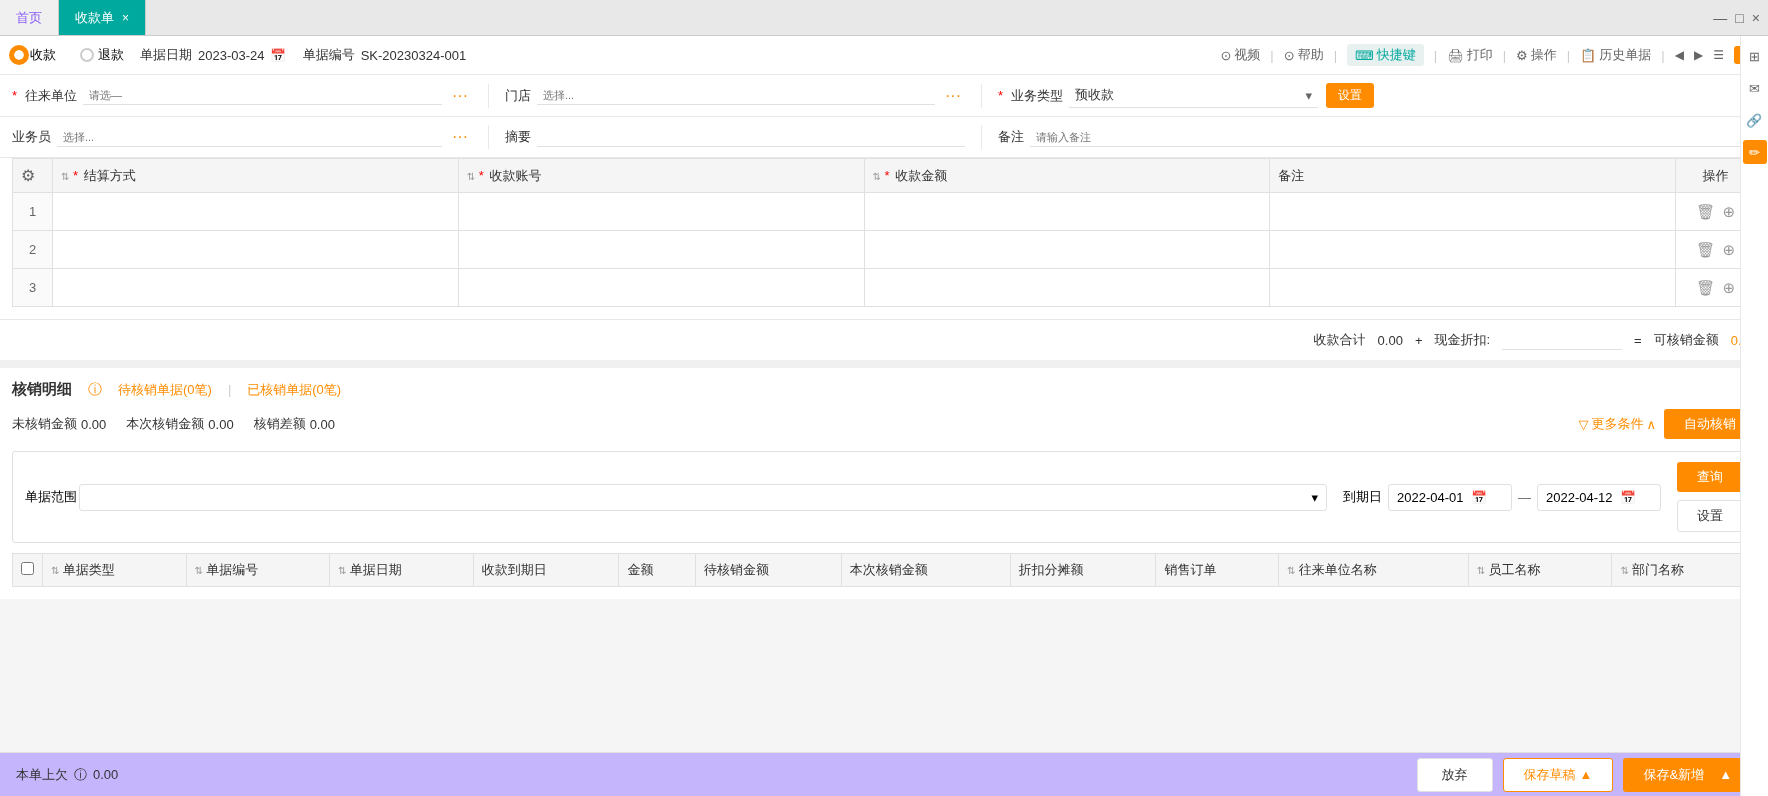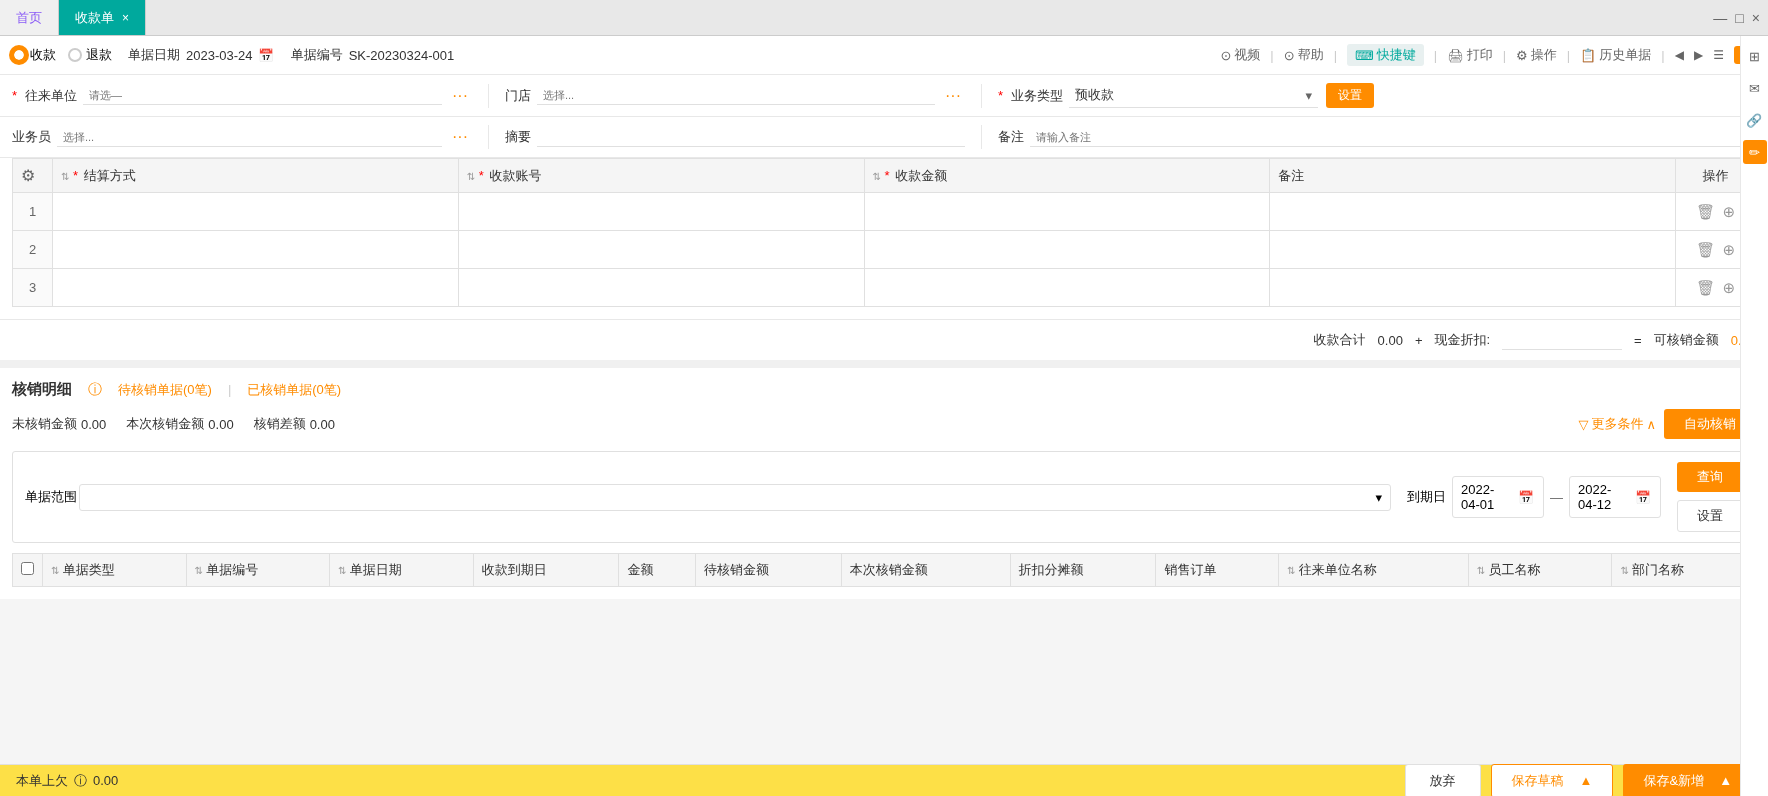--- a/index.html
+++ b/index.html
@@ -21,21 +21,21 @@
     .tab-bar-btn { cursor: pointer; color: #666; font-size: 14px; }
 
     
     .main-container { background: #fff; margin: 0; }
 
     
     .toolbar-row {
       display: flex; align-items: center; padding: 8px 12px; background: #fff;
       border-bottom: 1px solid #e8e8e8; gap: 16px; flex-wrap: wrap;
     }
-    .radio-group { display: flex; align-items: center; gap: 12px; }
+    .radio-group { display: flex; align-items: center; gap: 24px; }
     .radio-item { display: flex; align-items: center; gap: 4px; cursor: pointer; }
     .radio-dot { width: 14px; height: 14px; border-radius: 50%; border: 2px solid #ccc; }
     .radio-dot.active { border-color: #ff8c00; background: #ff8c00; box-shadow: 0 0 0 3px #fff inset, 0 0 0 3px #ff8c00; }
     .radio-dot.active::after { content: ''; display: block; width: 6px; height: 6px; background: #fff; border-radius: 50%; margin: 2px; }
     .field-row { display: flex; align-items: center; gap: 6px; }
     .field-label { color: #333; white-space: nowrap; }
     .field-value { color: #333; font-weight: 500; }
     .calendar-icon { color: #ff8c00; cursor: pointer; }
     .toolbar-actions { margin-left: auto; display: flex; align-items: center; gap: 10px; }
     .action-link { color: #666; cursor: pointer; display: flex; align-items: center; gap: 3px; font-size: 12px; }
@@ -120,21 +120,21 @@
     }
     .filter-field { display: flex; align-items: center; gap: 2px; flex: 1; text-align: right; }
     .filter-select {
       flex: 1; border: 1px solid #e0e0e0; border-radius: 3px; padding: 5px 8px;
       display: flex; align-items: center; justify-content: space-between; cursor: pointer;
       background: #fff;
     }
     .date-field { display: flex; align-items: center; gap: 6px; }
     .date-input {
       border: 1px solid #e0e0e0; border-radius: 3px; padding: 5px 8px;
-      width: 92px; font-size: 13px; display: flex; align-items: center; gap: 8px;
+      width: 124px; font-size: 13px; display: flex; align-items: center; gap: 8px;
     }
     .date-dash { color: #666; }
     .cal-icon { color: #ff8c00; cursor: pointer; }
     .more-filter { color: #ff8c00; cursor: pointer; font-size: 13px; display: flex; align-items: center; gap: 3px; }
     .btn-query {
       background: #ff8c00; color: #fff; border: none; border-radius: 3px;
       padding: 6px 20px; cursor: pointer; font-size: 13px;
     }
     .btn-white {
       background: #fff; color: #333; border: 1px solid #e0e0e0; border-radius: 3px;
@@ -145,34 +145,34 @@
     .detail-table { width: 100%; border-collapse: collapse; border: 1px solid #e0e0e0; }
     .detail-table th {
       background: #f5f5f5; border: 1px solid #e0e0e0; padding: 7px 8px;
       text-align: left; font-weight: 500; color: #333; white-space: nowrap; font-size: 12px;
     }
     .sort-icon { color: #999; font-size: 10px; }
     .check-col { width: 30px; text-align: center; }
 
     
     .bottom-bar {
-      position: fixed; bottom: 0; left: 0; right: 0; height: 32px;
-      background: #fde047; border-top: 1px solid #e0e0e0;
+      position: fixed; bottom: 0; left: 0; right: 0; height: 44px;
+      background: #c4b5fd; border-top: 1px solid #e0e0e0;
       display: flex; align-items: center; padding: 0 16px; justify-content: space-between;
     }
     .bottom-info { display: flex; align-items: center; gap: 6px; color: #333; }
     .bottom-actions { display: flex; gap: 10px; }
     .btn-discard {
       background: #fff; color: #333; border: 1px solid #e0e0e0; border-radius: 3px;
       padding: 7px 24px; cursor: pointer; font-size: 13px;
     }
     .btn-draft {
       background: #fff; color: #ff8c00; border: 1px solid #ff8c00; border-radius: 3px;
       padding: 7px 20px; cursor: pointer; font-size: 13px;
-      display: flex; align-items: center; gap: 16px;
+      display: flex; align-items: center; gap: 4px;
     }
     .btn-save-new {
       background: #ff8c00; color: #fff; border: none; border-radius: 3px;
       padding: 7px 20px; cursor: pointer; font-size: 13px;
       display: flex; align-items: center; gap: 15px;
     }
 
     
     .right-sidebar {
       position: fixed; right: 0; top: 36px; bottom: 0; width: 28px;

